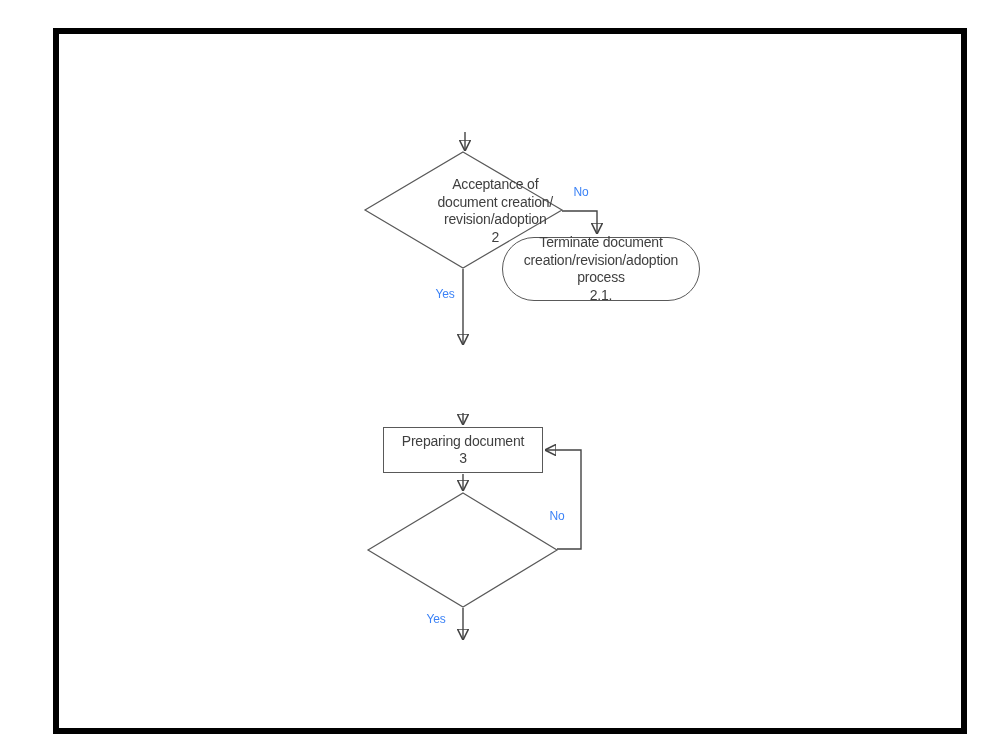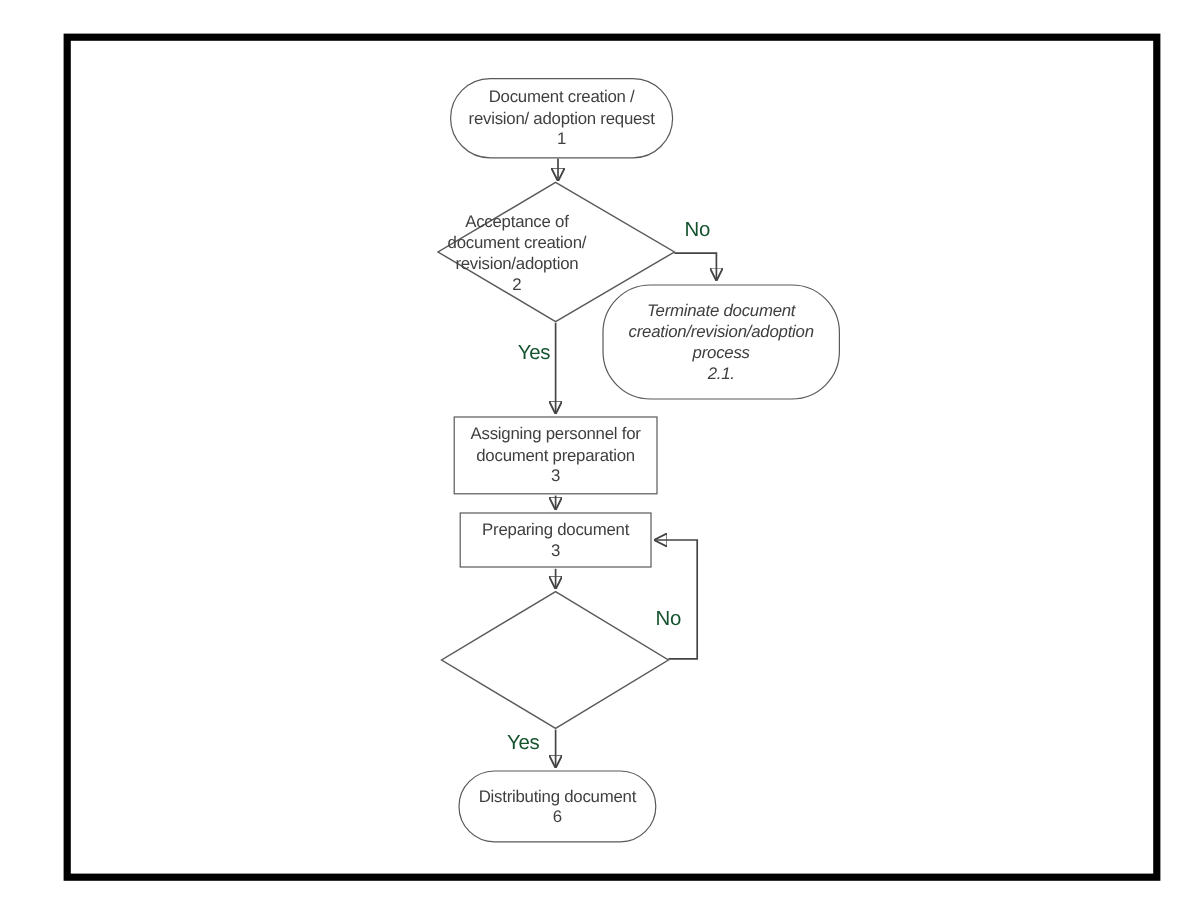--- a/index.html
+++ b/index.html
@@ -47,42 +47,42 @@
     border: 1.2px solid #595959;
     display: flex;
     align-items: center;
     justify-content: center;
     text-align: center;
   }
   .diamond-label {
     position: absolute;
     display: flex;
     align-items: center;
-    justify-content: flex-start;
+    justify-content: flex-end;
     text-align: center;
   }
   .node-label {
     white-space: pre-line;
     font-size: 14px;
     line-height: 1.25;
     letter-spacing: -0.2px;
     color: #3f3f3f;
   }
   .edge-label {
     position: absolute;
     width: 40px;
-    font-size: 17px;
+    font-size: 12px;
     line-height: 18px;
     letter-spacing: -0.2px;
     text-align: center;
-    color: #14532d;
+    color: #3b82f6;
   }
   
   .n-start      { left: 375px; top: 65px;  width: 186px; height: 67px; border-radius: 34px; }
-  .n-terminate  { left: 502px; top: 237px; width: 198px; height: 96px; border-radius: 40px; font-style: italic; }
+  .n-terminate  { left: 502px; top: 237px; width: 198px; height: 64px; border-radius: 40px; }
   .n-assign     { left: 378px; top: 347px; width: 170px; height: 65px; }
   .n-prepare    { left: 383px; top: 427px; width: 160px; height: 46px; }
   .n-distribute { left: 382px; top: 642px; width: 165px; height: 60px; border-radius: 30px; }
   .l-acceptance { left: 373px; top: 174px; width: 180px; height: 74px; }
   .l-review     { left: 373px; top: 522px; width: 180px; height: 56px; }
   
   .el-acceptance-no  { left: 561px; top: 183px; }
   .el-acceptance-yes { left: 425px; top: 285px; }
   .el-review-no      { left: 537px; top: 507px; }
   .el-review-yes     { left: 416px; top: 610px; }
@@ -106,55 +106,41 @@
     <path d="M463 269 L463 344" marker-end="url(#arrowhead)"></path>
     <path d="M463 413 L463 424" marker-end="url(#arrowhead)"></path>
     <path d="M463 474 L463 490" marker-end="url(#arrowhead)"></path>
     <path d="M557 549 L581 549 L581 450 L546 450" marker-end="url(#arrowhead)"></path>
     <path d="M463 608 L463 639" marker-end="url(#arrowhead)"></path>
 
     <polygon class="diamond" points="463,152 562,210 463,268 365,210"></polygon>
     <polygon class="diamond" points="463,493 557,550 463,607 368,550"></polygon>
   </svg>
 
-  <div class="node n-start">
-    <span class="node-label">Document creation /
-revision/ adoption request
-1</span>
-  </div>
 
   <div class="diamond-label l-acceptance">
     <span class="node-label">Acceptance of
 document creation/
 revision/adoption
 2</span>
   </div>
 
   <div class="node n-terminate">
     <span class="node-label">Terminate document
 creation/revision/adoption
 process
 2.1.</span>
   </div>
 
-  <div class="node n-assign">
-    <span class="node-label">Assigning personnel for
-document preparation
-3</span>
-  </div>
 
   <div class="node n-prepare">
     <span class="node-label">Preparing document
 3</span>
   </div>
 
 
-  <div class="node n-distribute">
-    <span class="node-label">Distributing document
-6</span>
-  </div>
 
   <div class="edge-label el-acceptance-no">No</div>
   <div class="edge-label el-acceptance-yes">Yes</div>
   <div class="edge-label el-review-no">No</div>
   <div class="edge-label el-review-yes">Yes</div>
 
 </div>
 
 </body></html>

